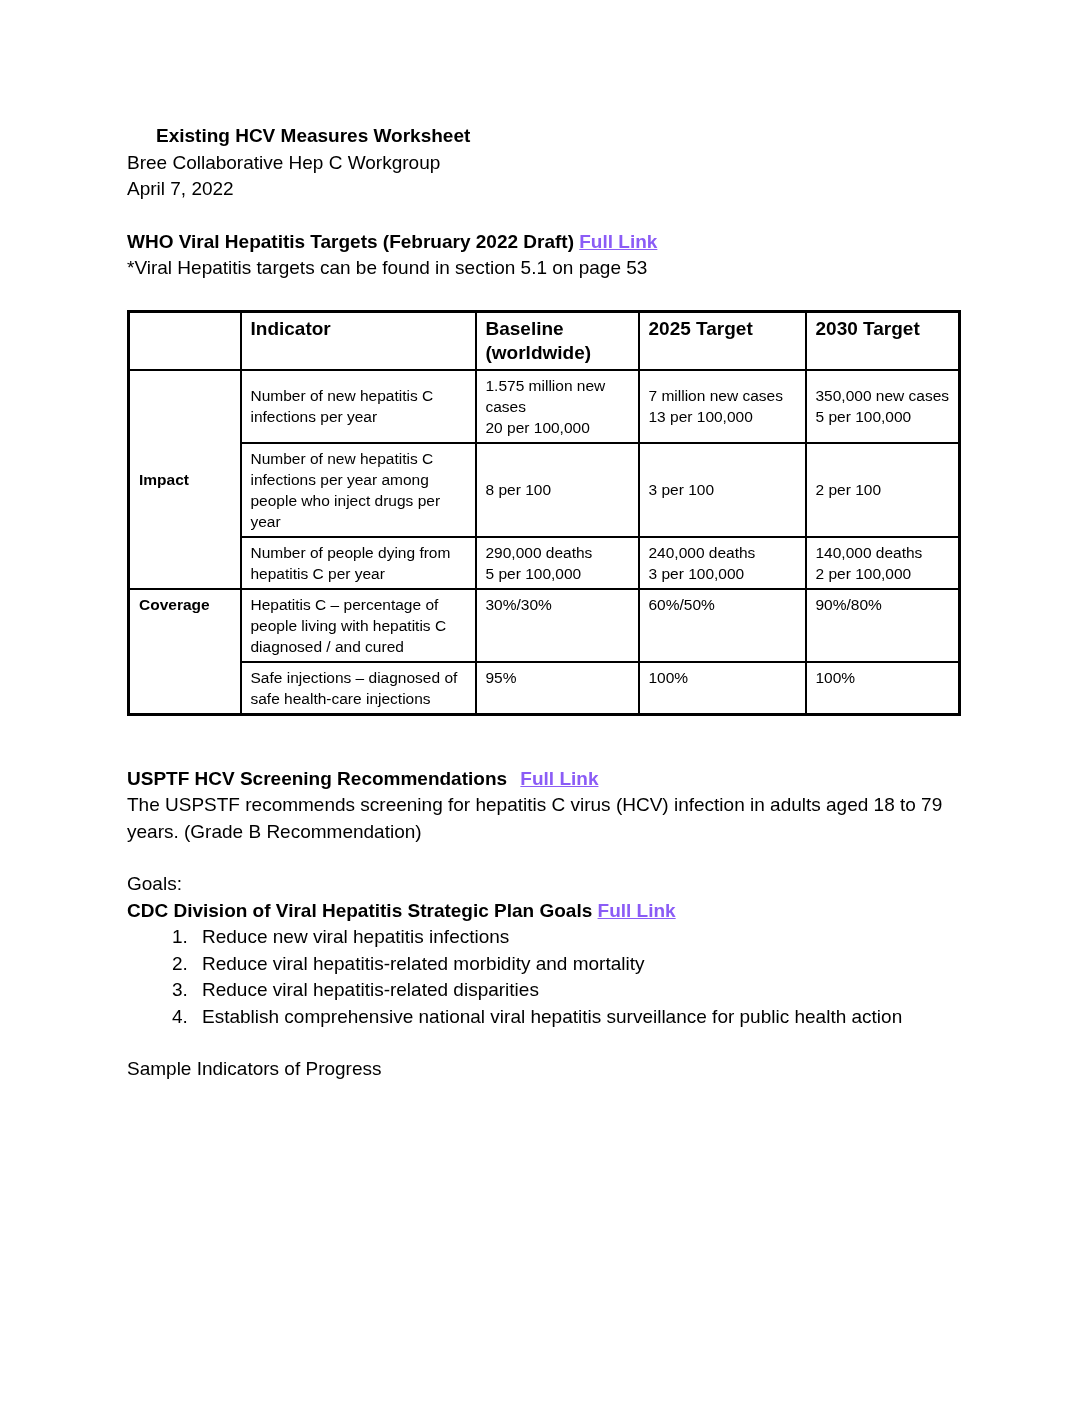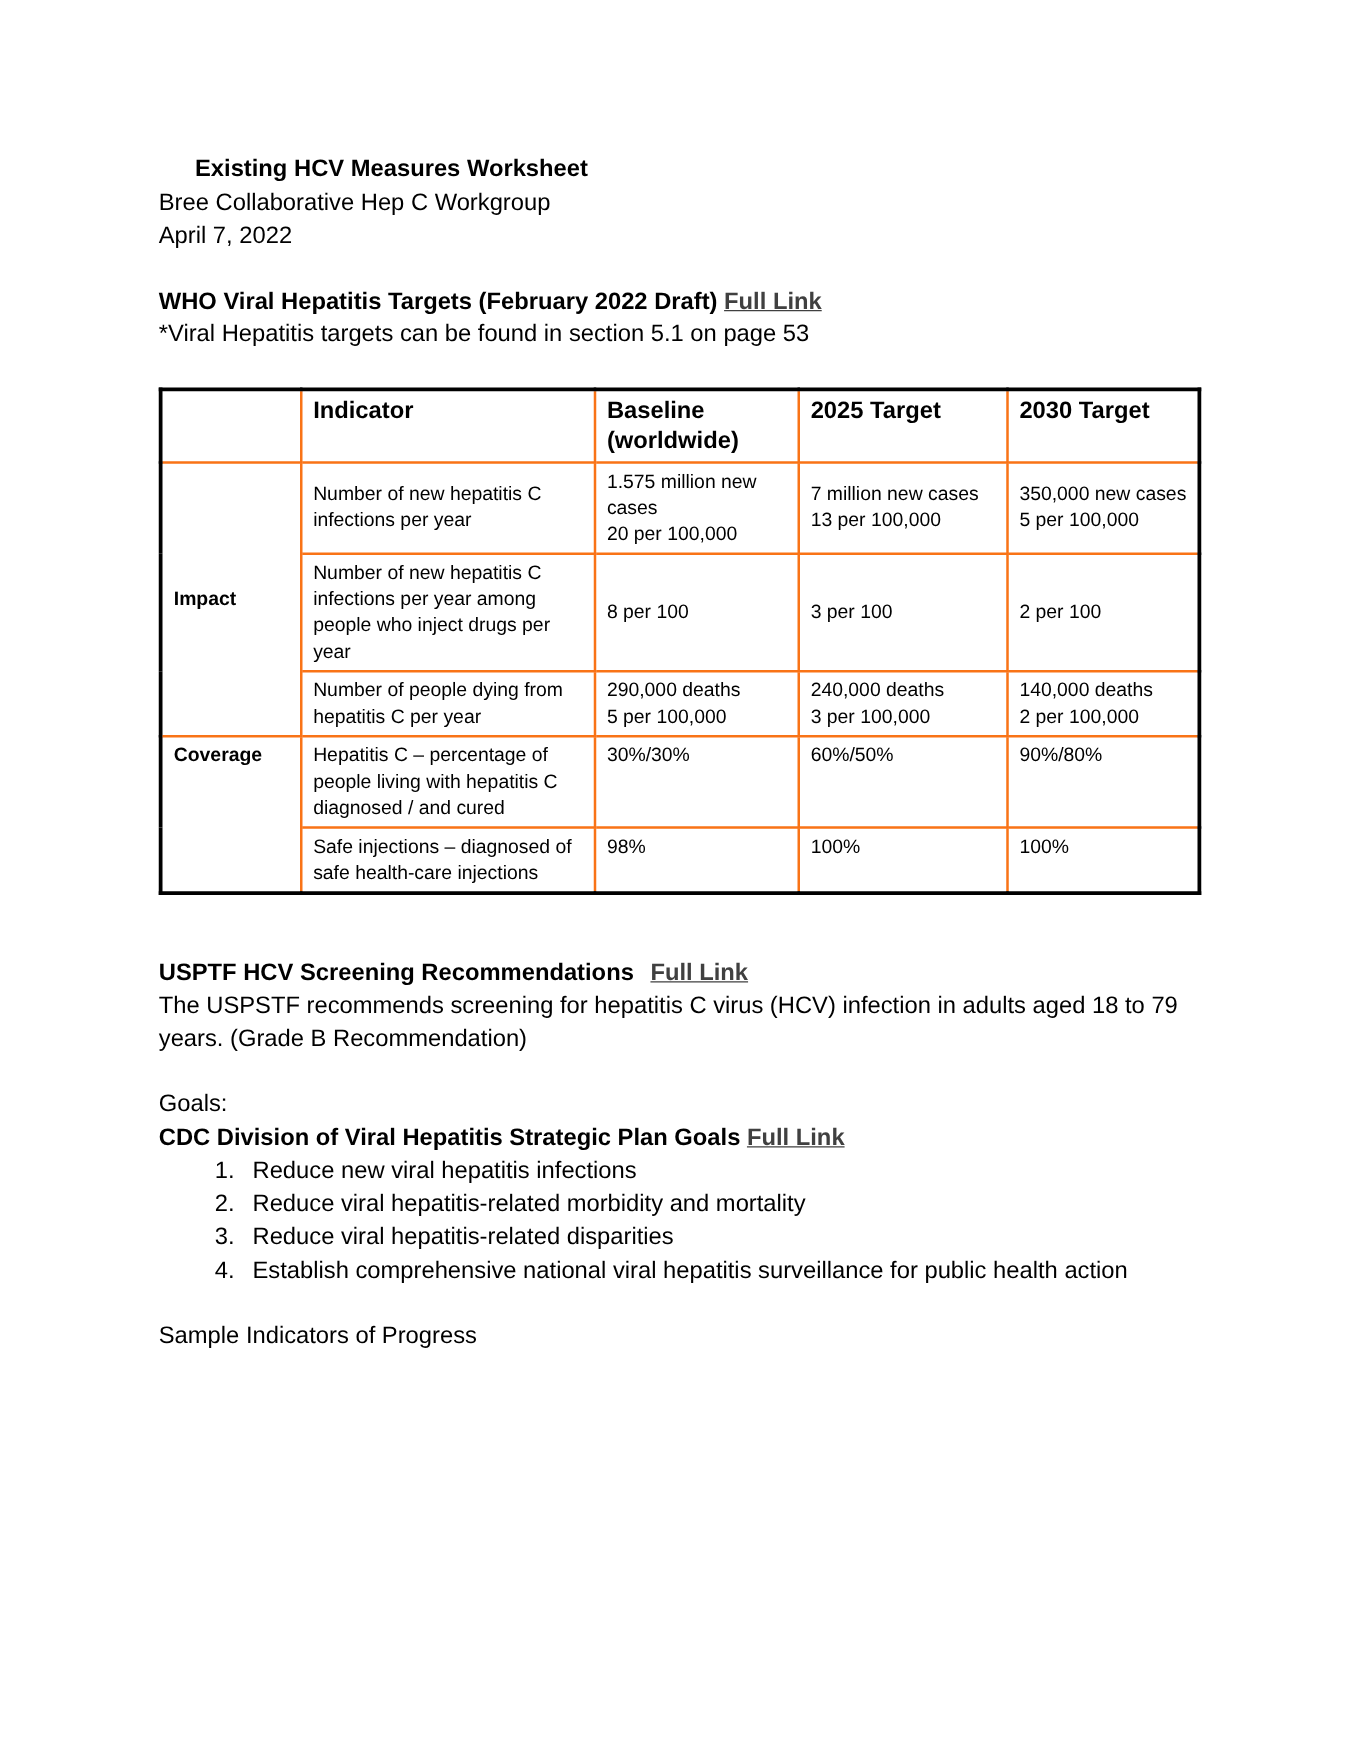--- a/index.html
+++ b/index.html
@@ -14,37 +14,37 @@
   .page {
     position: absolute;
     left: 127px; top: 123px;
     width: 845px;
     font-size: 19px;
     line-height: 26.5px;
   }
   .bold { font-weight: bold; margin-left: 29px; }
   .heading { font-weight: bold; }
   a.doclink {
-    color: #404040;
+    color: #8b5cf6;
     text-decoration: underline;
     font-weight: bold;
     cursor: pointer;
     text-align: center;
   }
   .gap-1 { height: 26px; }
   .gap-2 { height: 50px; }
   .tbl-wrap { margin-top: 28px; }
   table.who-table {
     border-collapse: collapse;
     table-layout: fixed;
     width: 833px;
     border: 3px solid #000;
   }
   table.who-table th, table.who-table td {
-    border: 2px solid #f97316;
+    border: 2px solid #000000;
     padding: 4px 8px 4px 9px;
     text-align: left;
     vertical-align: top;
     white-space: pre-line;
   }
   col.c0 { width: 112px; }
   col.c1 { width: 235px; }
   col.c2 { width: 163px; }
   col.c3 { width: 167px; }
   col.c4 { width: 154px; }
@@ -137,21 +137,21 @@
         </tr>
         <tr class="valign-top r4">
           <td class="group-label" rowspan="2">Coverage</td>
           <td>Hepatitis C – percentage of people living with hepatitis C diagnosed / and cured</td>
           <td>30%/30%</td>
           <td>60%/50%</td>
           <td>90%/80%</td>
         </tr>
         <tr class="valign-top r5">
           <td>Safe injections – diagnosed of safe health-care injections</td>
-          <td>98%</td>
+          <td>95%</td>
           <td>100%</td>
           <td>100%</td>
         </tr>
       </tbody>
     </table>
   </div>
 
   <div class="gap-2"></div>
 
   <div>

